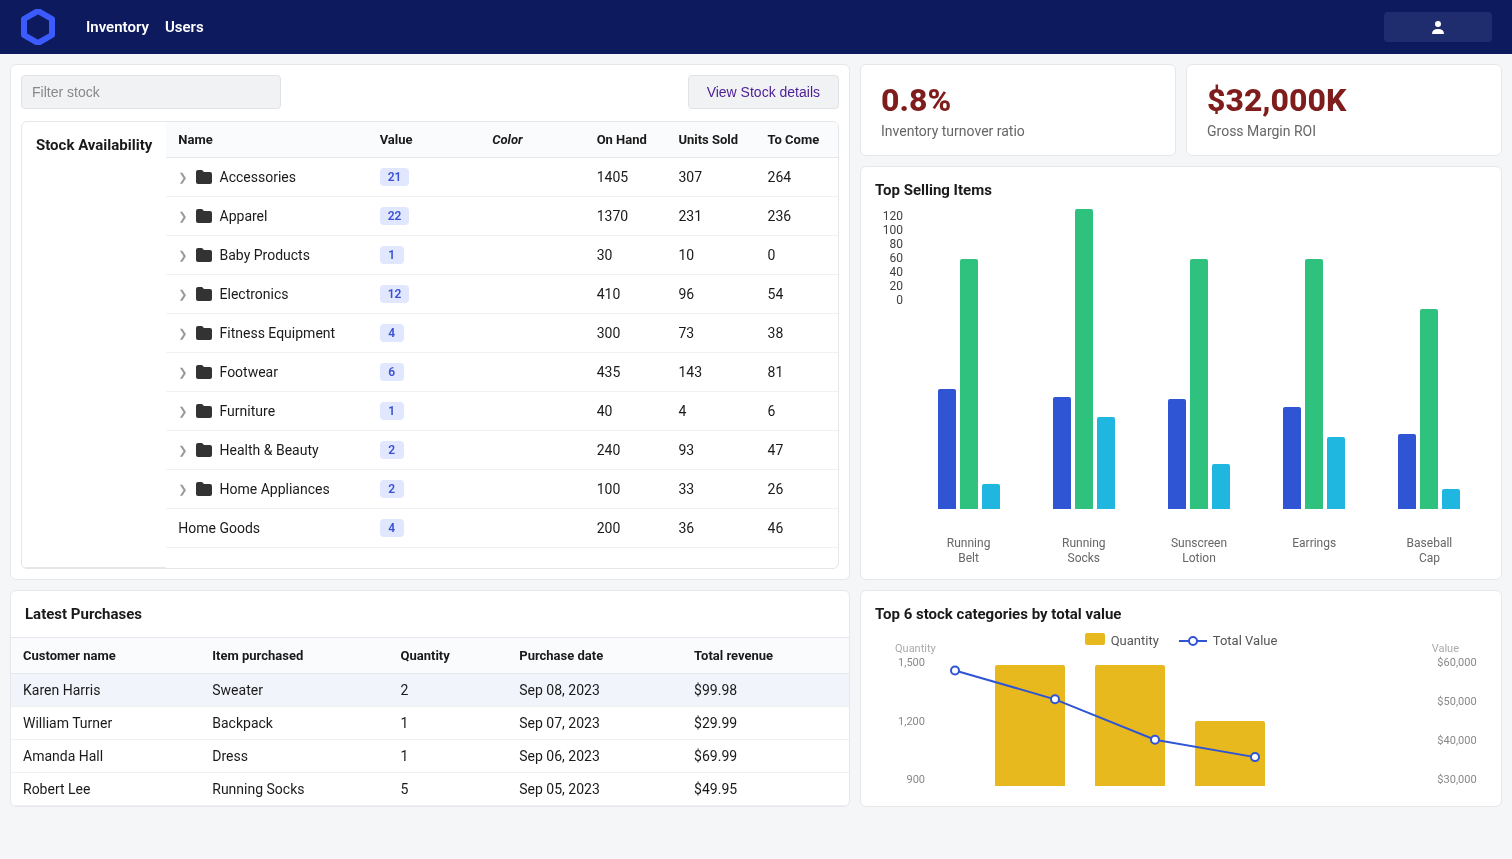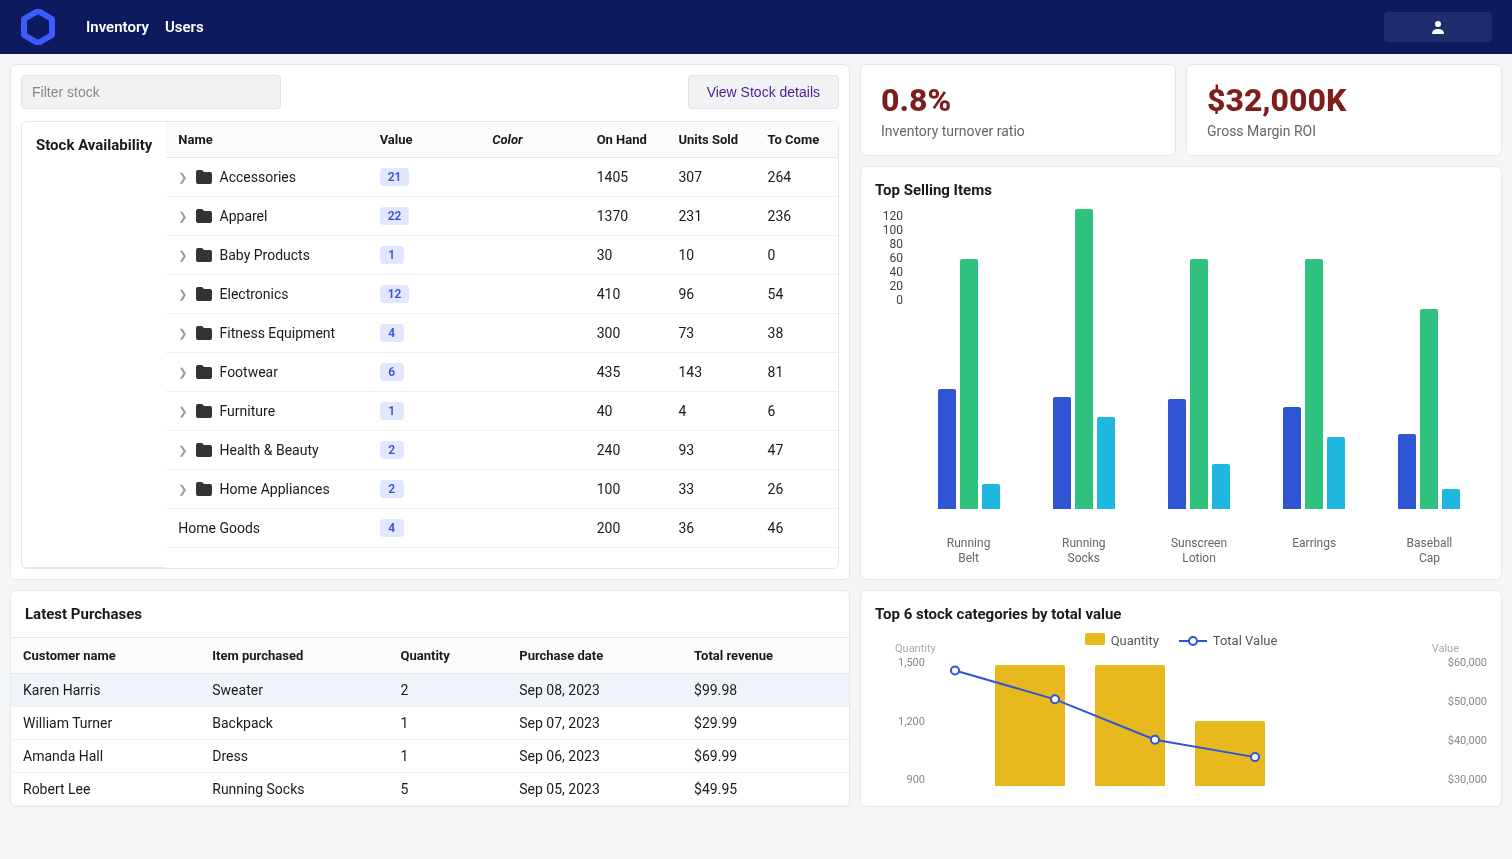--- a/index.html
+++ b/index.html
@@ -51,21 +51,21 @@
 .purchases-table td { padding: 8px 12px; border-bottom: 1px solid #f0f1f3; }
 .purchases-table tbody tr:first-child { background: #f2f4fb; }
 .top6-card { grid-column: 2; grid-row: 2; padding: 14px; }
 .legend { display: flex; gap: 20px; justify-content: center; margin: 8px 0 4px; font-size: 13px; color: #555; align-items: center; }
 .swatch { width: 20px; height: 12px; border-radius: 2px; display: inline-block; margin-right: 6px; }
 .swatch.q { background: #e8b91e; }
 .line-key { display: flex; align-items: center; gap: 6px; }
 .combo-chart { position: relative; height: 130px; margin-top: 8px; }
 .y-left, .y-right { position: absolute; top: 0; bottom: 0; display: flex; flex-direction: column; justify-content: space-between; font-size: 11px; color: #888; }
 .y-left { left: 0; text-align: right; width: 50px; }
-.y-right { right: 0; text-align: right; width: 60px; }
+.y-right { right: 0; text-align: center; width: 60px; }
 .axis-title-l { position: absolute; left: 20px; top: -14px; font-size: 11px; color: #aaa; }
 .axis-title-r { position: absolute; right: 28px; top: -14px; font-size: 11px; color: #aaa; }
 .combo-plot { position: absolute; left: 60px; right: 70px; top: 0; bottom: 0; }
 .combo-bar { position: absolute; bottom: 0; width: 70px; background: #e8b91e; border-radius: 2px 2px 0 0; }
 .th-name { width: 220px; }
 .th-size { width: 130px; }
 .th-color { width: 120px; font-style: italic; }
 .th-onhand { width: 90px; }
 .th-sold { width: 100px; }
 .th-come { width: 90px; }

